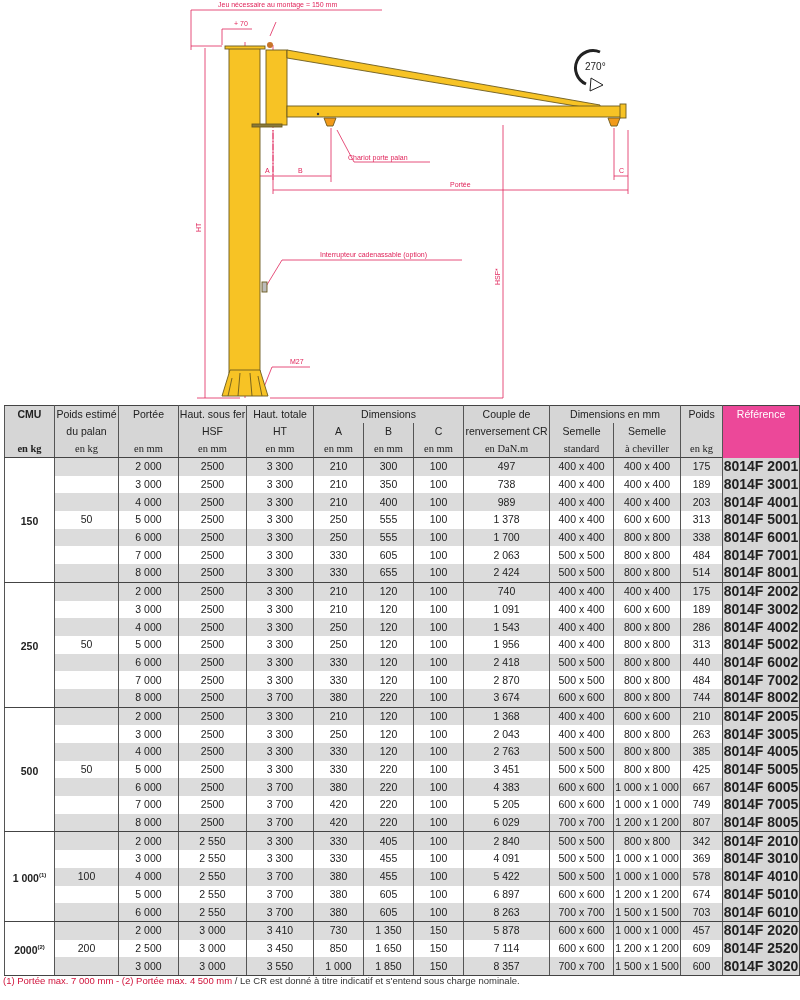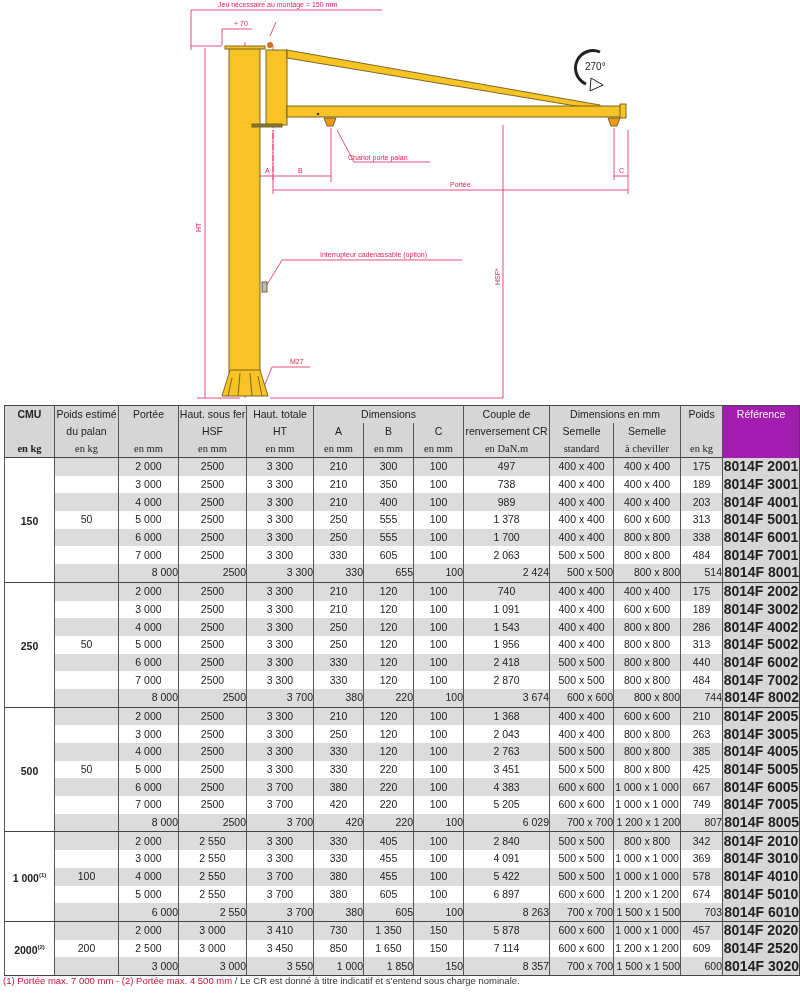--- a/index.html
+++ b/index.html
@@ -4,30 +4,30 @@
 <style>
   html, body { margin:0; padding:0; background:#fff; }
   body { width:800px; height:1000px; position:relative; overflow:hidden; font-family:"Liberation Sans", sans-serif; }
   #drawing { position:absolute; left:0; top:0; width:800px; height:402px; }
   #drawing text { font-family:"Liberation Sans", sans-serif; }
   table.spec { position:absolute; left:4px; top:405px; width:795px; border-collapse:collapse; font-size:10.5px; color:#222; table-layout:fixed;padding-left:9px; }
   table.spec th, table.spec td { text-align:center; padding:0; height:17.7px; line-height:17px; white-space:nowrap; }
   table.spec thead th { background:#d6d6d6; font-weight:normal; border-left:1px solid #555; border-right:1px solid #555; height:17px; }
   table.spec thead tr:first-child th { border-top:1.5px solid #444; }
   table.spec thead tr:last-child th { border-bottom:1.5px solid #444;font-family:Liberation Serif, serif; }
-  table.spec thead th.ref { background:#a21caf; color:#fff; border-right:1.5px solid #444; }
+  table.spec thead th.ref { background:#ec4899; color:#fff; border-right:1.5px solid #444; }
   table.spec thead th.b { font-weight:bold; }
   table.spec th.dv { border-left:1.5px solid #777; }
   table.spec td { border-left:1px solid #555; border-right:1px solid #555; }
   table.spec td.grp { background:#fff; font-weight:bold; }
   table.spec tr.odd td.v { background:#dcdcdc; }
   table.spec tr.even td.v { background:#fff; }
   table.spec td.ref { background:#d6d6d6 !important; font-weight:bold; font-size:14px; border-right:1.5px solid #444; }
   table.spec td.dv { border-left:1.5px solid #777; }
-  table.spec tr.groupend td { border-bottom:1.5px solid #444;text-align:right; }
+  table.spec tr.groupend td { border-bottom:1.5px solid #444; }
   sup { font-size:6px; vertical-align:super; }
   .footnote { position:absolute; left:3px; top:975px; font-size:9.5px; color:#333; }
   .footnote .red { color:#d0123a; }
 </style>
 </head>
 <body>
 
 <svg id="drawing" viewBox="0 0 800 402" xmlns="http://www.w3.org/2000/svg">
 
   <g stroke="#e0245a" stroke-width="0.8" fill="none">

